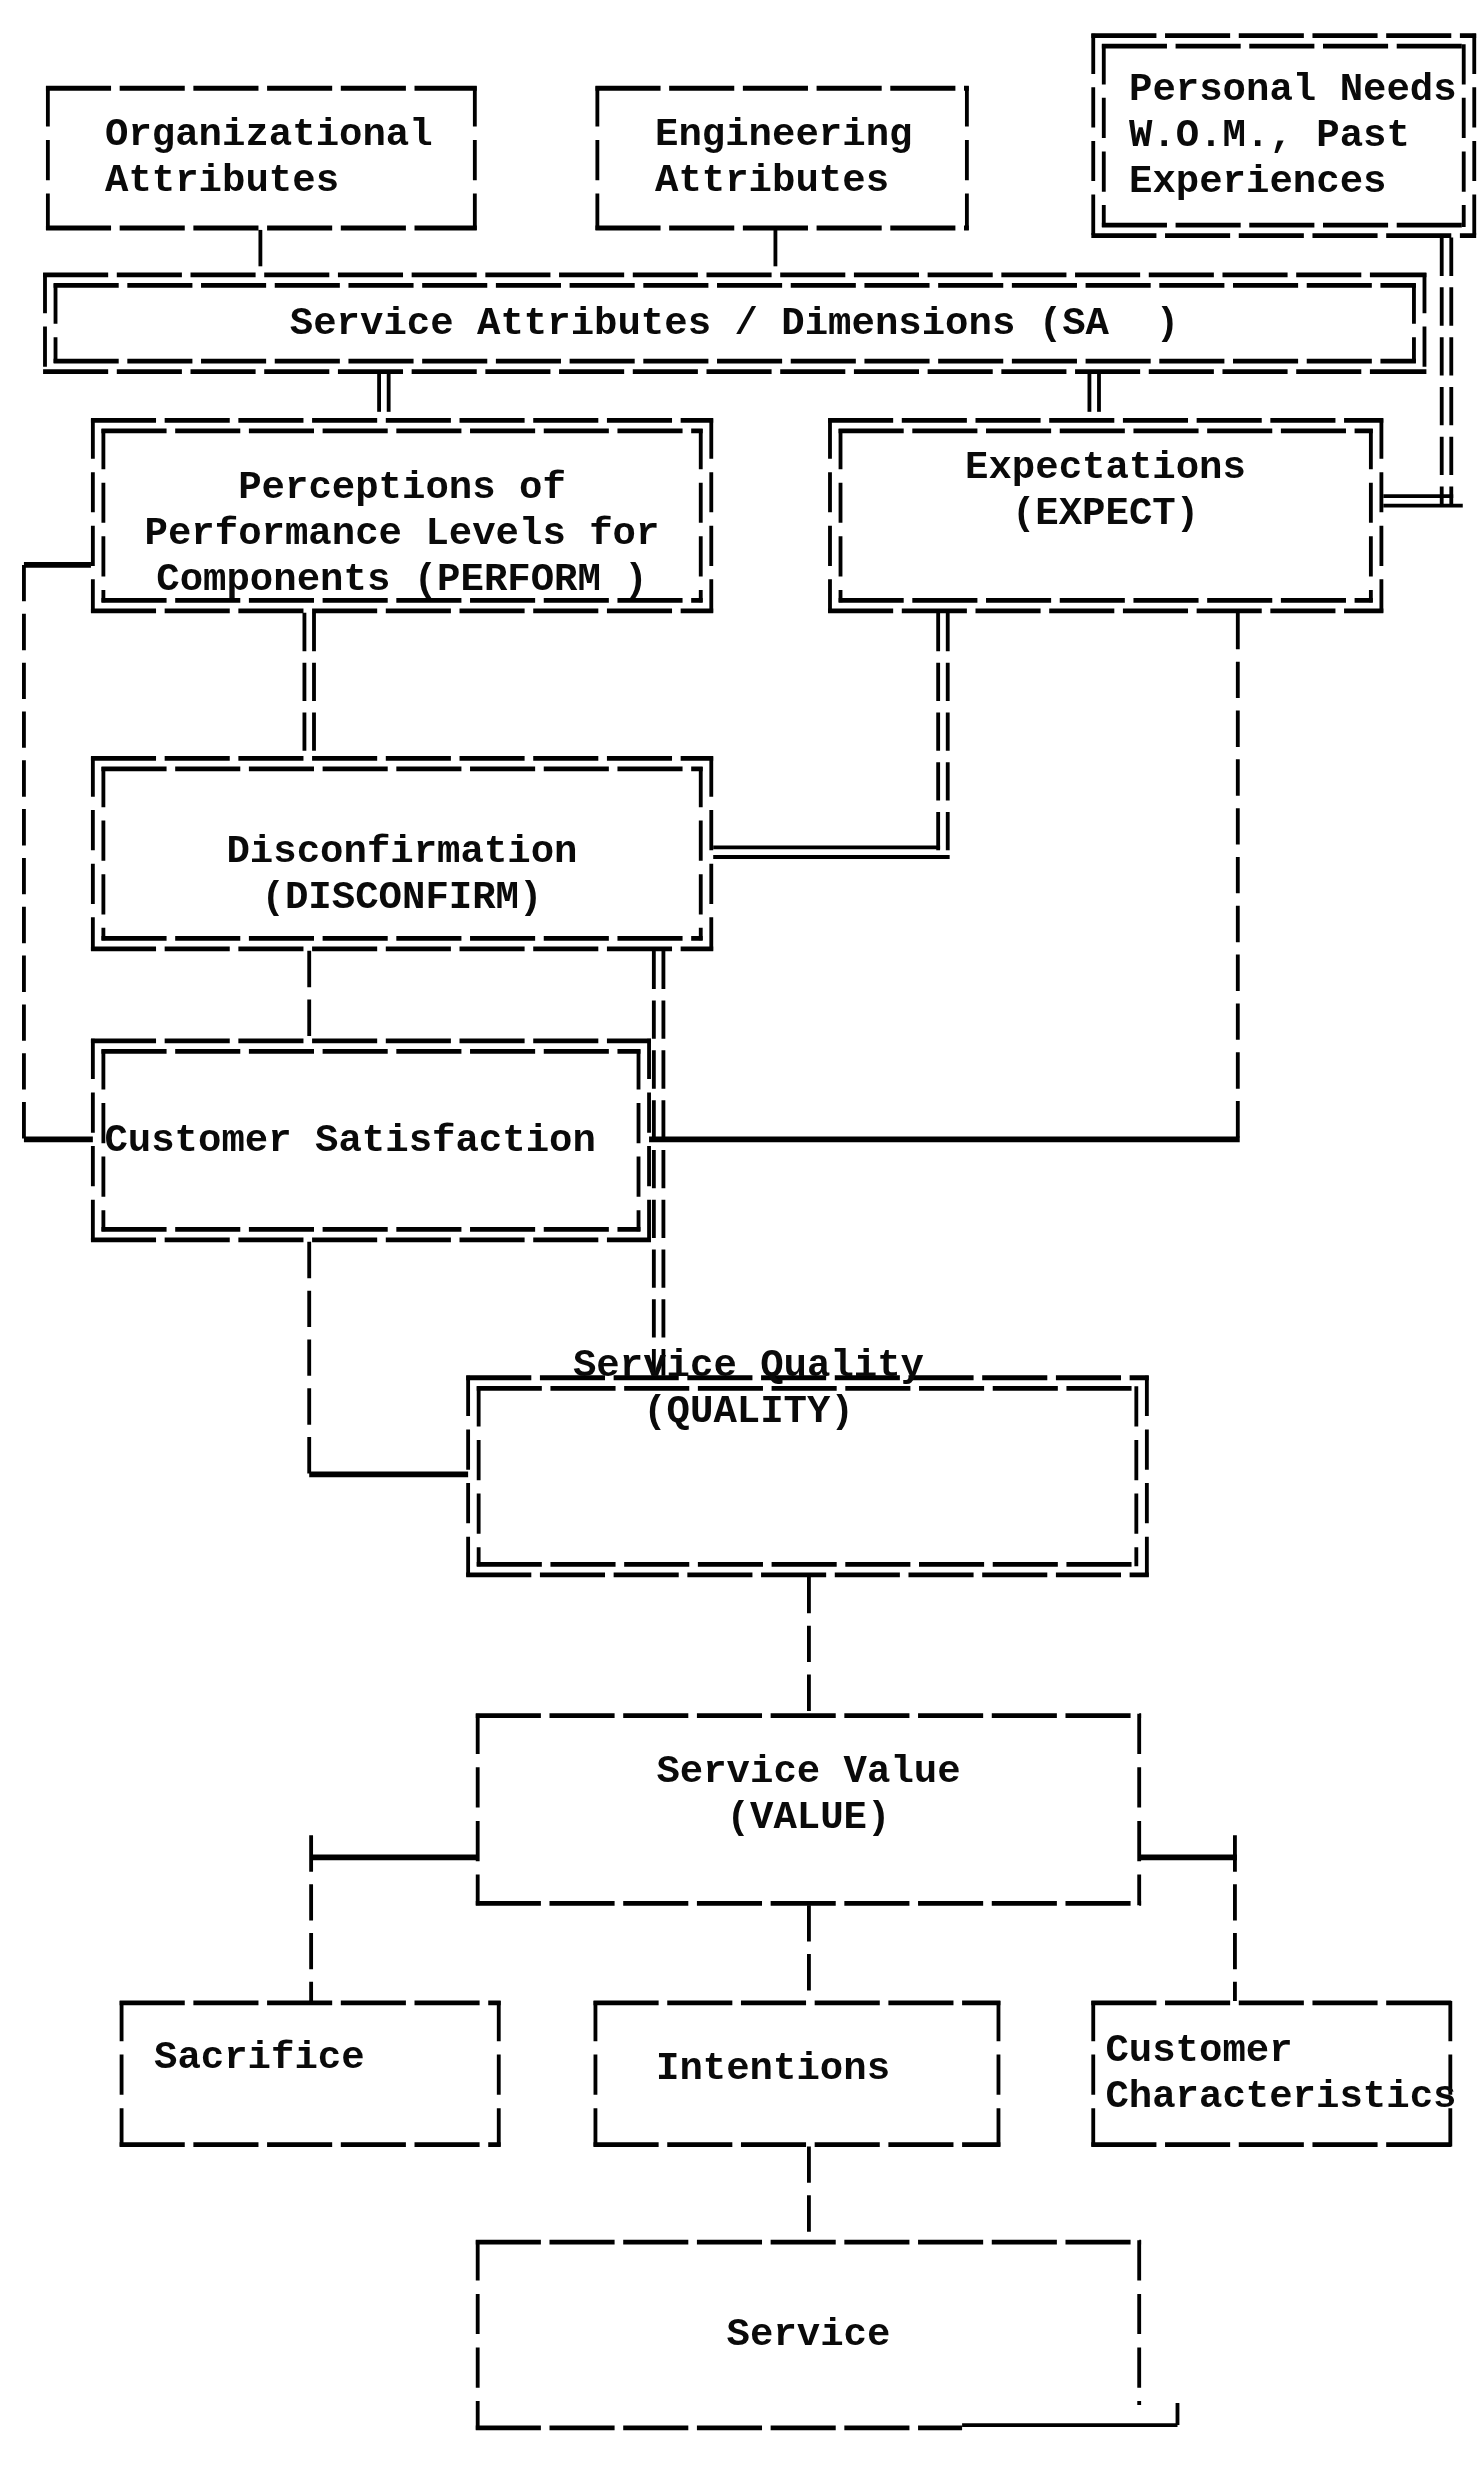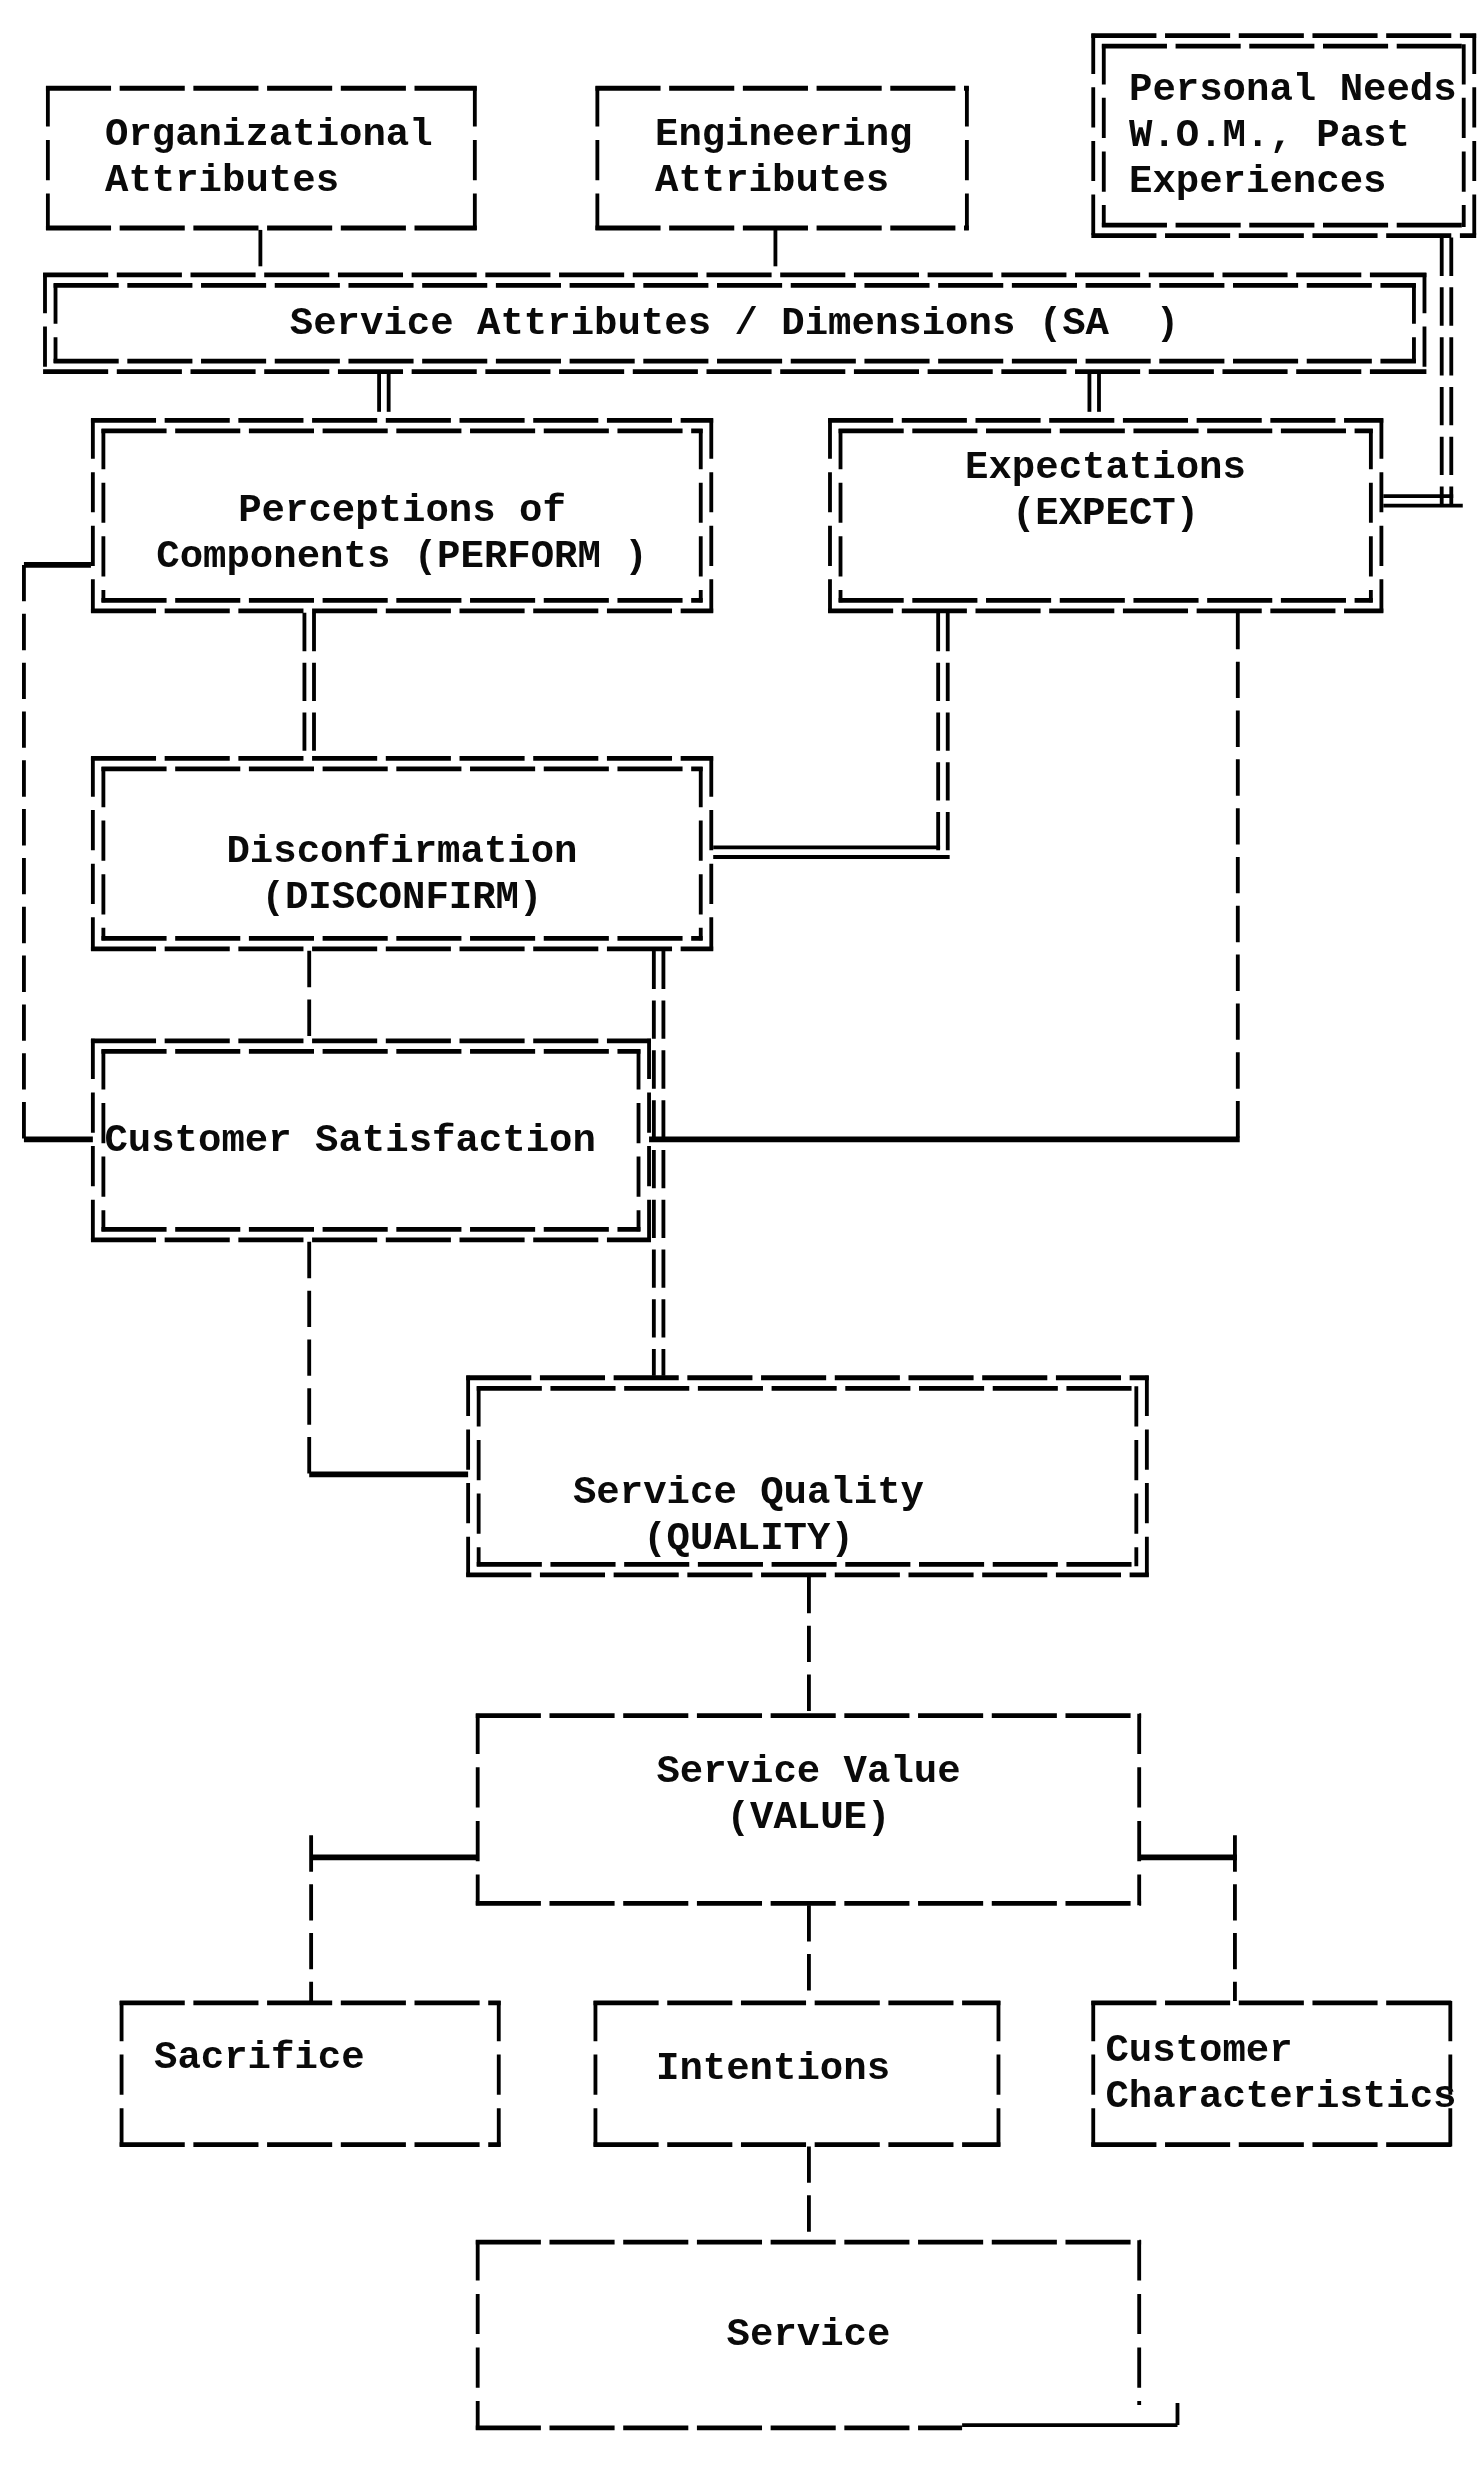--- a/index.html
+++ b/index.html
@@ -160,38 +160,39 @@
     <span>W.O.M., Past</span>
     <span>Experiences</span>
   </div>
 
   <div class="box-label" style="left:43px;top:273px;width:1383px;height:101px">
     <span>Service Attributes / Dimensions (SA  )</span>
   </div>
 
   <div class="box-label" style="left:91px;top:418px;width:622px;height:232px">
     <span>Perceptions of</span>
+    <span>Performance Levels for</span>
     <span>Components (PERFORM )</span>
   </div>
 
   <div class="box-label top" style="left:828px;top:418px;width:555px;height:194px;padding-top:27px">
     <span>Expectations</span>
     <span>(EXPECT)</span>
   </div>
 
   <div class="box-label top" style="left:91px;top:756px;width:622px;height:194px;padding-top:73px">
     <span>Disconfirmation</span>
     <span>(DISCONFIRM)</span>
   </div>
 
   <div class="box-label left" style="left:91px;top:1039px;width:560px;height:203px;padding-left:13.4px">
     <span>Customer Satisfaction</span>
   </div>
 
-  <div class="box-label top" style="left:466px;top:1427px;width:565px;height:201px;padding-top:43px">
+  <div class="box-label top" style="left:466px;top:1300px;width:565px;height:201px;padding-top:43px">
     <span>Service Quality</span>
     <span>(QUALITY)</span>
   </div>
 
   <div class="box-label top" style="left:476px;top:1676px;width:665px;height:191px;padding-top:73px">
     <span>Service Value</span>
     <span>(VALUE)</span>
   </div>
 
   <div class="box-label left top" style="left:120px;top:2001px;width:381px;height:146px;padding-left:34px;padding-top:34px">

